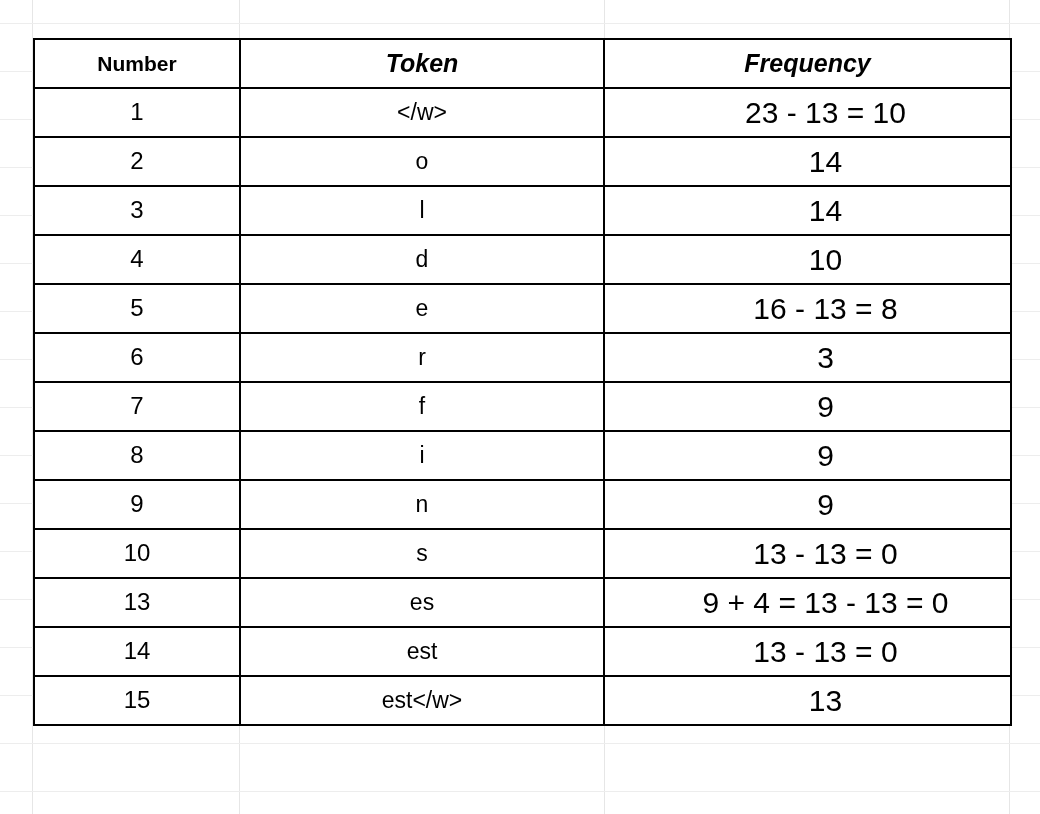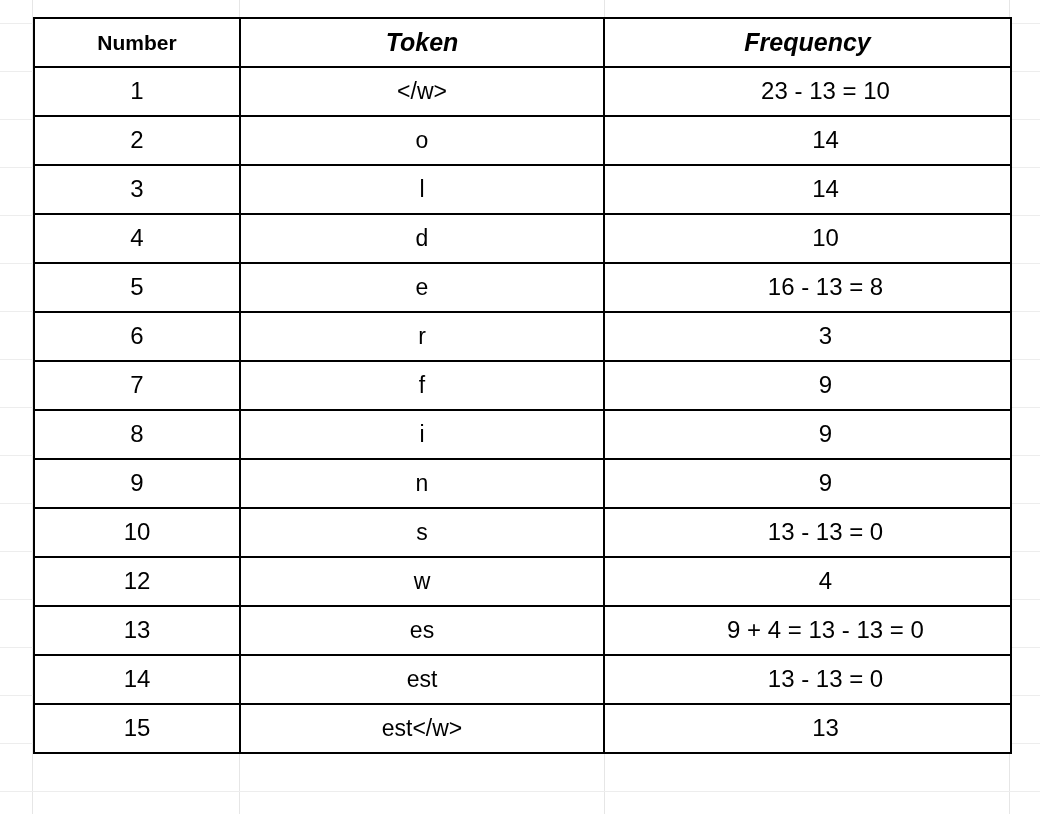--- a/index.html
+++ b/index.html
@@ -33,21 +33,21 @@
     position: absolute;
     left: 0;
     right: 0;
     height: 1px;
     background: #ededed;
   }
 
   .table-wrap {
     position: absolute;
     left: 33px;
-    top: 17px;
+    top: 38px;
     width: 799px;
   }
 
   table.data-table {
     border-collapse: collapse;
     width: 977px;
     table-layout: fixed;
     background: #ffffff;
   }
   table.data-table col.c-num   { width: 206px; }
@@ -67,21 +67,21 @@
   }
   table.data-table th {
     font-weight: bold;
   }
   table.data-table th.h-num { font-size: 21px; }
   table.data-table th.h-tok,
   table.data-table th.h-freq { font-size: 25px; font-style: italic; }
 
   table.data-table td.cell-num  { font-size: 24px; }
   table.data-table td.cell-tok  { font-size: 23px; }
-  table.data-table td.cell-freq { font-size: 24px; padding-left: 40px; }
+  table.data-table td.cell-freq { font-size: 30px; padding-left: 40px; }
 </style>
 </head>
 <body>
 
 <div class="bg-grid">
   <div class="vline" style="left:32px;"></div>
   <div class="vline" style="left:239px;"></div>
   <div class="vline" style="left:604px;"></div>
   <div class="vline" style="left:1009px;"></div>
   <div class="hline" style="top:23px;"></div>
@@ -162,25 +162,20 @@
         <td class="cell-num">9</td>
         <td class="cell-tok">n</td>
         <td class="cell-freq">9</td>
       </tr>
       <tr>
         <td class="cell-num">10</td>
         <td class="cell-tok">s</td>
         <td class="cell-freq">13 - 13 = 0</td>
       </tr>
       <tr>
-        <td class="cell-num">12</td>
-        <td class="cell-tok">w</td>
-        <td class="cell-freq">4</td>
-      </tr>
-      <tr>
         <td class="cell-num">13</td>
         <td class="cell-tok">es</td>
         <td class="cell-freq">9 + 4 = 13 - 13 = 0</td>
       </tr>
       <tr>
         <td class="cell-num">14</td>
         <td class="cell-tok">est</td>
         <td class="cell-freq">13 - 13 = 0</td>
       </tr>
       <tr>

